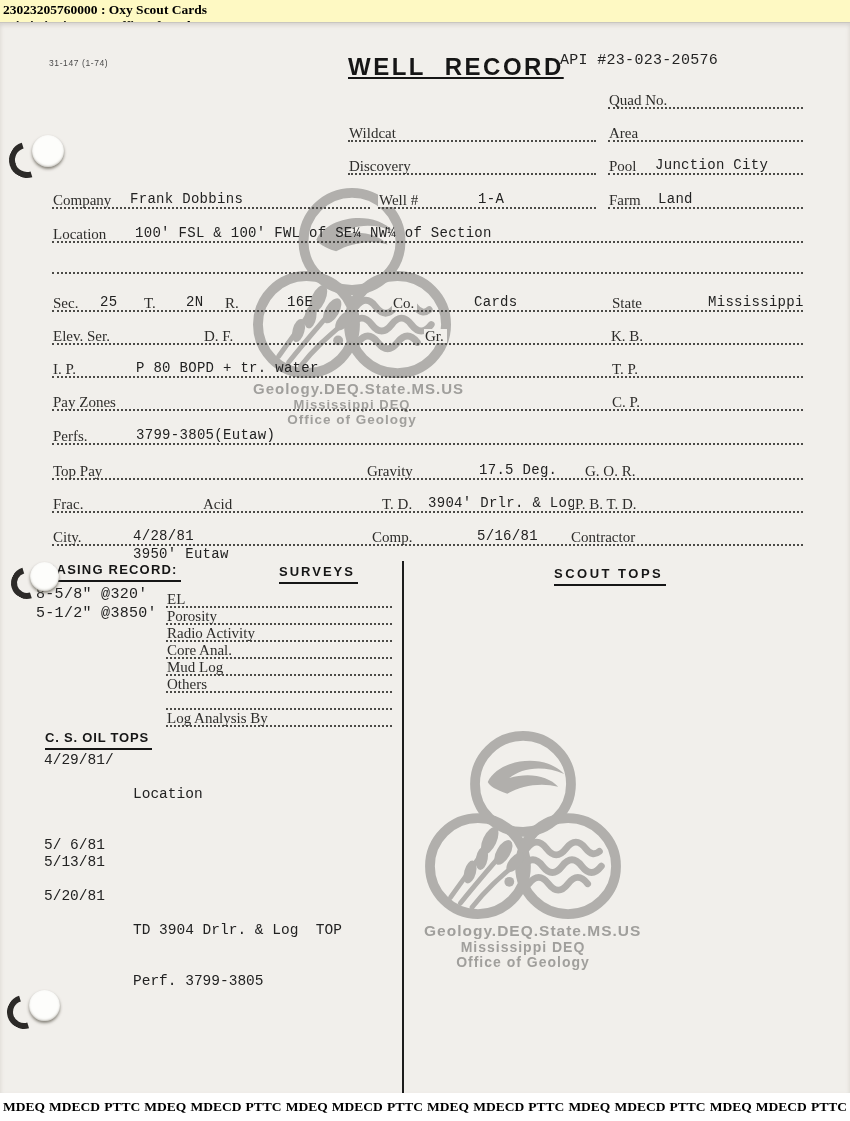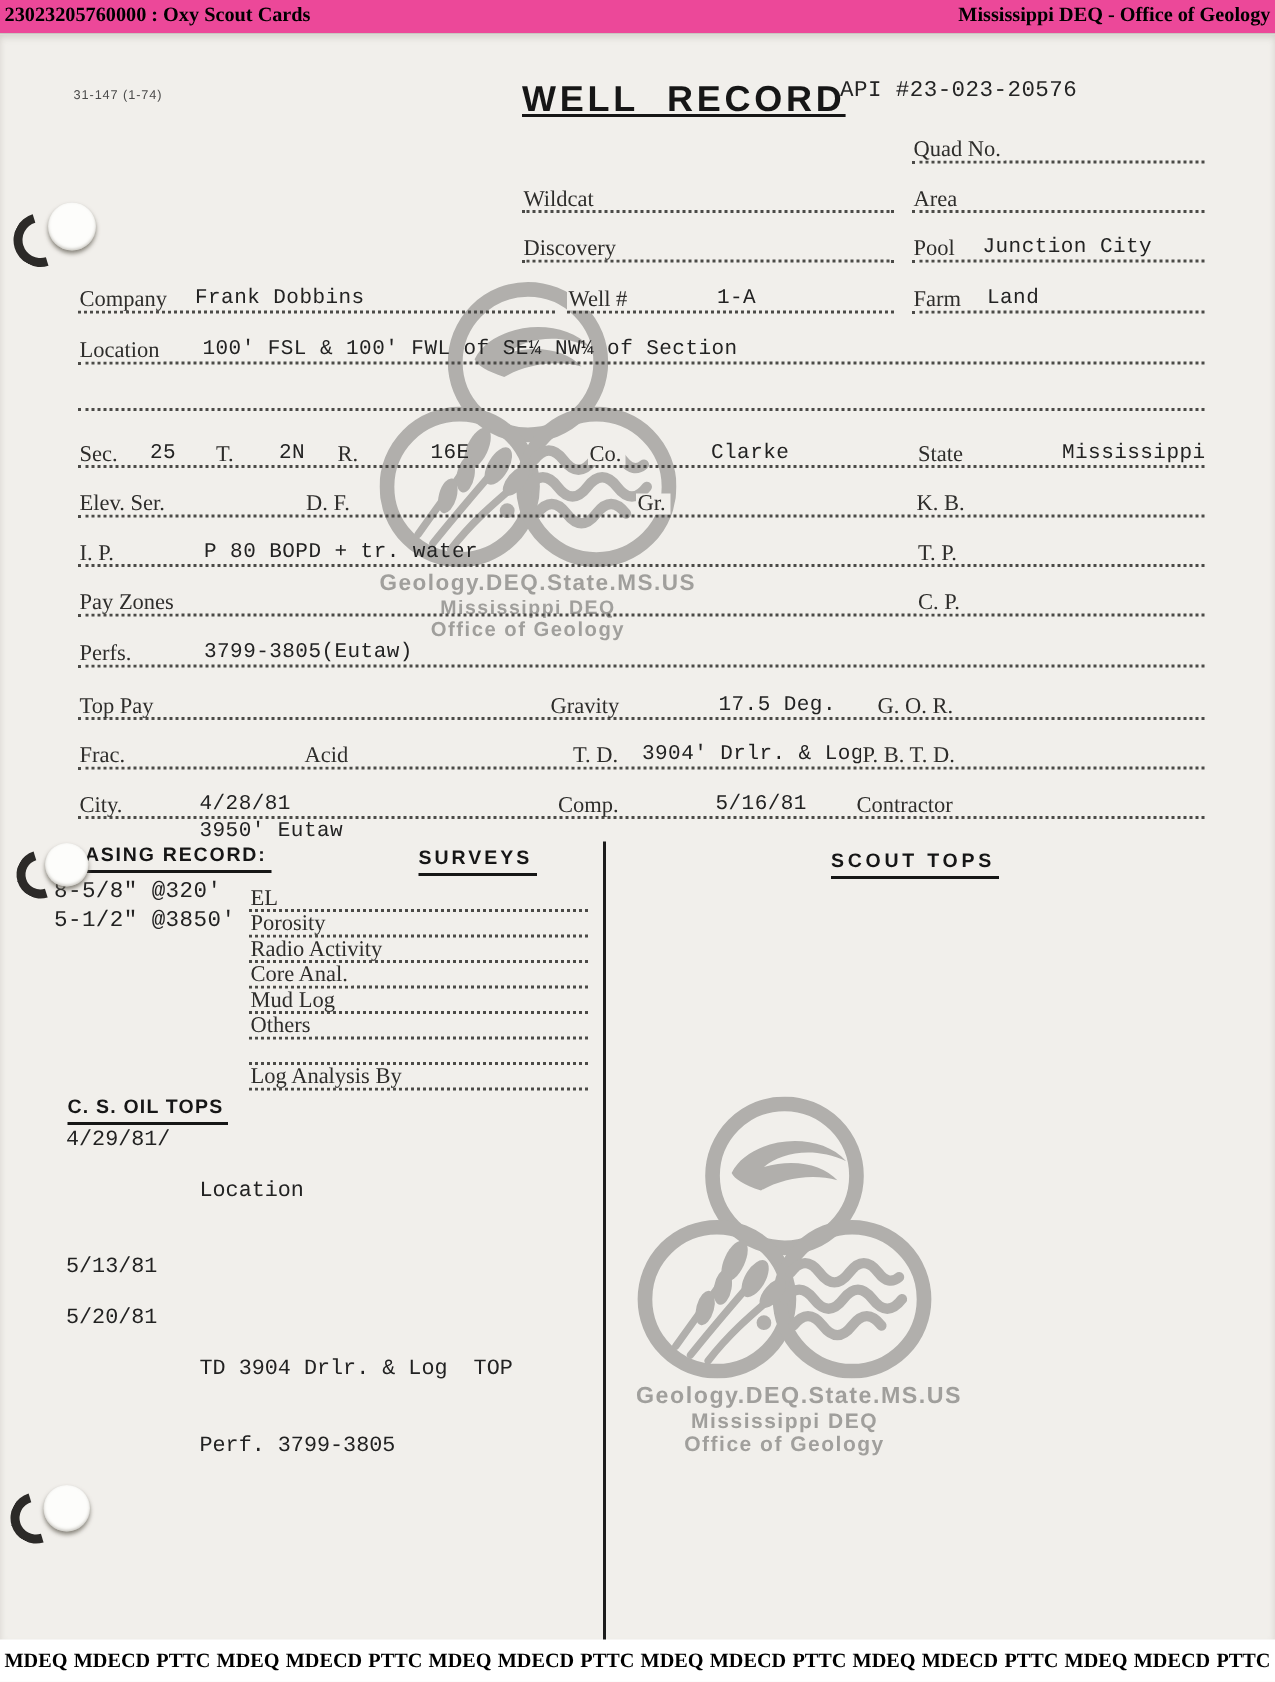--- a/index.html
+++ b/index.html
@@ -1,21 +1,21 @@
 <!DOCTYPE html>
 <html><head>
 <meta charset="utf-8">
 <style>
   html,body{margin:0;padding:0;background:#ffffff;}
   .stage{position:relative;width:850px;height:1121px;background:#ffffff;overflow:hidden;
          font-family:"Liberation Serif",serif;}
   
-  .topbar{position:absolute;left:0;top:0;width:850px;height:22px;background:#ec4899;
+  .topbar{position:absolute;left:0;top:0;width:850px;height:22px;background:#fef9c3;
           display:flex;justify-content:space-between;align-items:flex-start;
-          font:bold 13.5px "Liberation Serif",serif;color:#000;padding:2px 3px 0 3px;box-sizing:border-box;}
+          font:bold 13.5px "Liberation Serif",serif;color:#000;padding:2px 3px 0 3px;box-sizing:border-box;flex-direction:column;}
   .bottombar{position:absolute;left:0;top:1093px;width:850px;height:28px;background:#ffffff;
           display:flex;justify-content:space-between;align-items:center;
           font:bold 13.5px "Liberation Serif",serif;color:#000;padding:0 3px;box-sizing:border-box;}
   
   .page{position:absolute;left:0;top:22px;width:850px;height:1071px;background:#f1efeb;
         border-top:1px solid #c9c6c0;box-shadow:inset 0 2px 4px rgba(160,155,145,.35);}
   
   .lbl{position:absolute;font:15px "Liberation Serif",serif;color:#2e2d2b;line-height:14px;
        background:#f1efeb;padding:0 3px 0 1px;white-space:pre;}
   .val{position:absolute;font:14px "Liberation Mono","DejaVu Sans Mono",monospace;color:#222;
@@ -133,21 +133,21 @@
     <i class="dots" style="left:52px;top:249px;width:751px"></i>
 
     <i class="dots" style="left:52px;top:287px;width:751px"></i>
     <i class="lbl" style="left:52px;top:273px">Sec.</i>
     <b class="val" style="left:100px;top:271px">25</b>
     <i class="lbl" style="left:143px;top:273px">T.</i>
     <b class="val" style="left:186px;top:271px">2N</b>
     <i class="lbl" style="left:224px;top:273px">R.</i>
     <b class="val" style="left:287px;top:271px">16E</b>
     <i class="lbl" style="left:392px;top:273px">Co.</i>
-    <b class="val" style="left:474px;top:271px">Clarke</b>
+    <b class="val" style="left:474px;top:271px">Cards</b>
     <i class="lbl" style="left:611px;top:273px">State</i>
     <b class="val" style="left:708px;top:271px">Mississippi</b>
 
     <i class="dots" style="left:52px;top:320px;width:751px"></i>
     <i class="lbl" style="left:52px;top:306px">Elev. Ser.</i>
     <i class="lbl" style="left:203px;top:306px">D. F.</i>
     <i class="lbl" style="left:424px;top:306px">Gr.</i>
     <i class="lbl" style="left:610px;top:306px">K. B.</i>
 
     <i class="dots" style="left:52px;top:353px;width:751px"></i>
@@ -212,20 +212,24 @@
     <span class="shdr" style="left:45px;top:708px;letter-spacing:.8px">C. S. OIL TOPS</span>
 
     <div class="ot">
       <div class="ot-entry">
         <div class="ot-date">4/29/81/</div>
         <div>
           <div>Location</div>
         </div>
       </div>
       <div class="ot-entry">
+        <div class="ot-date">5/ 6/81</div>
+        <div></div>
+      </div>
+      <div class="ot-entry">
         <div class="ot-date">5/13/81</div>
         <div>
         </div>
       </div>
       <div class="ot-entry">
         <div class="ot-date">5/20/81</div>
         <div>
           <div>TD 3904 Drlr. &amp; Log  TOP</div>
           <div>Perf. 3799-3805</div>
         </div>

